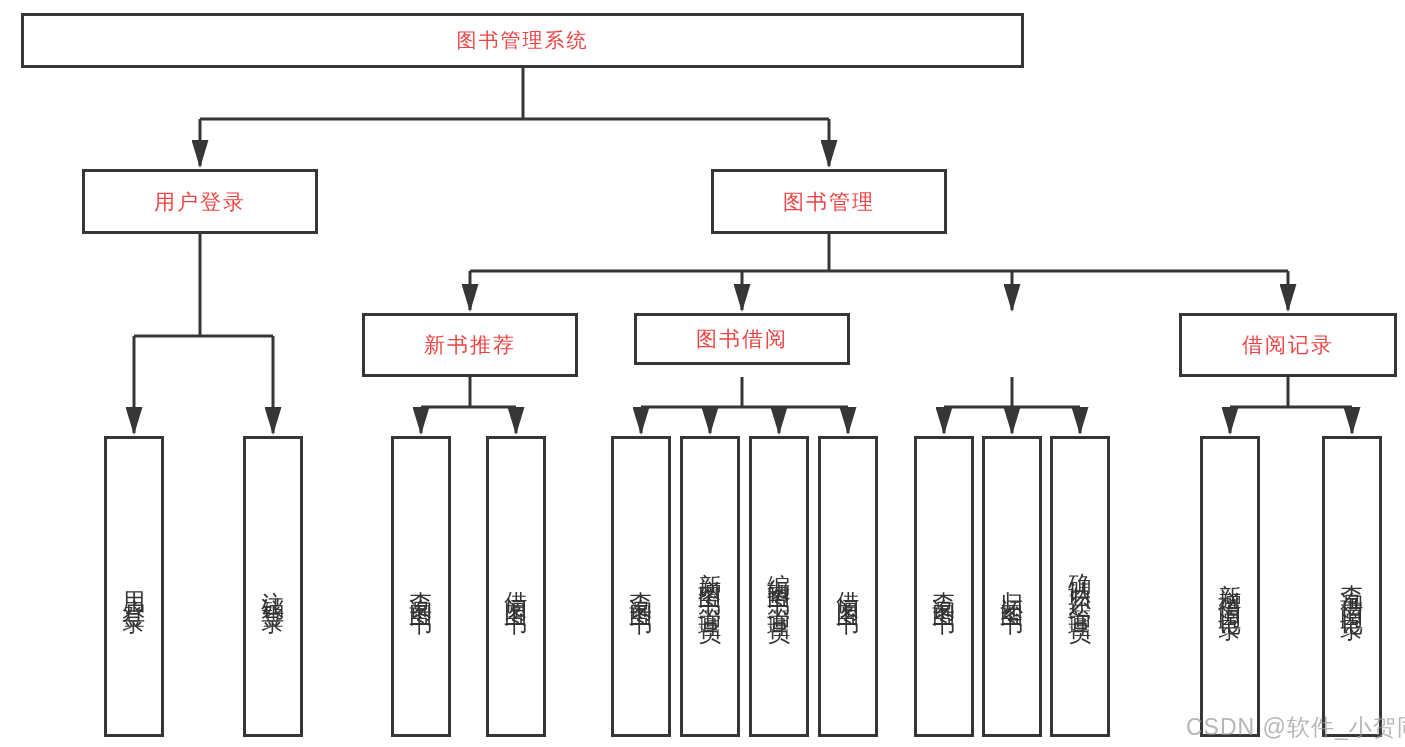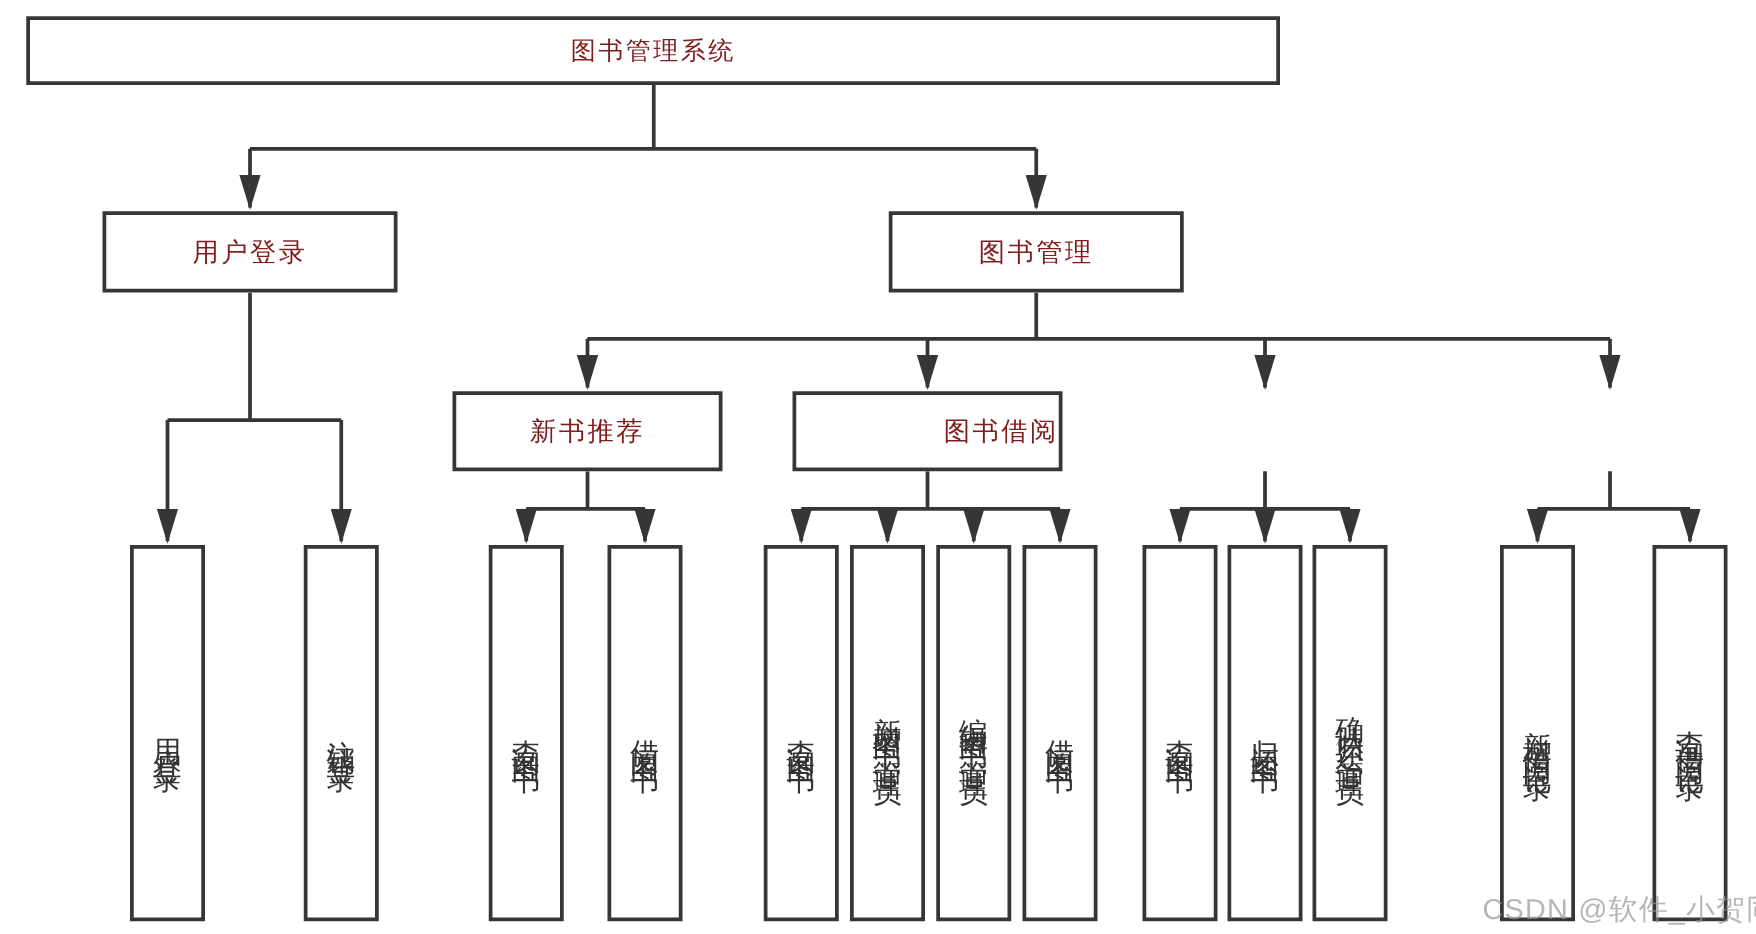--- a/index.html
+++ b/index.html
@@ -16,40 +16,40 @@
     position:absolute;
     background:#ffffff;
     border:3px solid #363636;
     box-sizing:border-box;
     display:flex;align-items:center;justify-content:center;
     z-index:2;
   }
   .node .hlabel{
     font-size:21px;
     letter-spacing:2px;
-    color:#7f1d1d;
+    color:#ef4444;
     white-space:nowrap;
   }
   .root-node .hlabel{font-size:20px;}
   .leaf .vlabel{
     writing-mode:vertical-rl;
     text-orientation:mixed;
     font-size:23px;
     letter-spacing:7px;
     line-height:1.15;
     color:#333333;
   }
   
   .root-node{left:21px;top:13px;width:1003px;height:55px;}
   
   .n-user-login{left:82px;top:169px;width:236px;height:65px;}
   .n-book-mgmt{left:711px;top:169px;width:236px;height:65px;}
   
   .n-new-book{left:362px;top:313px;width:216px;height:64px;}
-  .n-book-borrow{left:634px;top:313px;width:216px;height:64px;justify-content:flex-end;}
+  .n-book-borrow{left:634px;top:313px;width:216px;height:52px;}
   .n-current-borrow{left:903px;top:313px;width:218px;height:64px;}
   .n-borrow-records{left:1179px;top:313px;width:218px;height:64px;}
   
   .leaf{top:436px;width:60px;height:301px;}
   .lf-1{left:104px;} .lf-2{left:243px;}
   .lf-3{left:391px;} .lf-4{left:486px;}
   .lf-5{left:611px;} .lf-6{left:680px;} .lf-7{left:749px;} .lf-8{left:818px;}
   .lf-9{left:914px;} .lf-10{left:982px;} .lf-11{left:1050px;}
   .lf-12{left:1200px;} .lf-13{left:1322px;}
   .watermark{
@@ -128,20 +128,23 @@
   <div class="node n-book-mgmt">
     <span class="hlabel">图书管理</span>
   </div>
 
   <div class="node n-new-book">
     <span class="hlabel">新书推荐</span>
   </div>
   <div class="node n-book-borrow">
     <span class="hlabel">图书借阅</span>
   </div>
+  <div class="node n-borrow-records">
+    <span class="hlabel">借阅记录</span>
+  </div>
 
   <div class="node leaf lf-1">
     <span class="vlabel">用户登录</span>
   </div>
   <div class="node leaf lf-2">
     <span class="vlabel">注销登录</span>
   </div>
   <div class="node leaf lf-3">
     <span class="vlabel">查询图书</span>
   </div>

